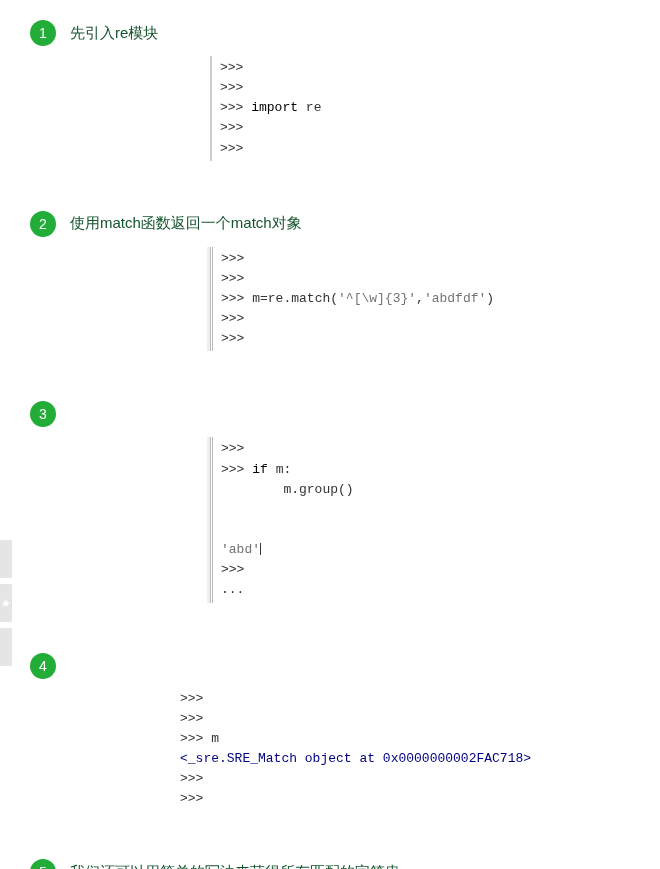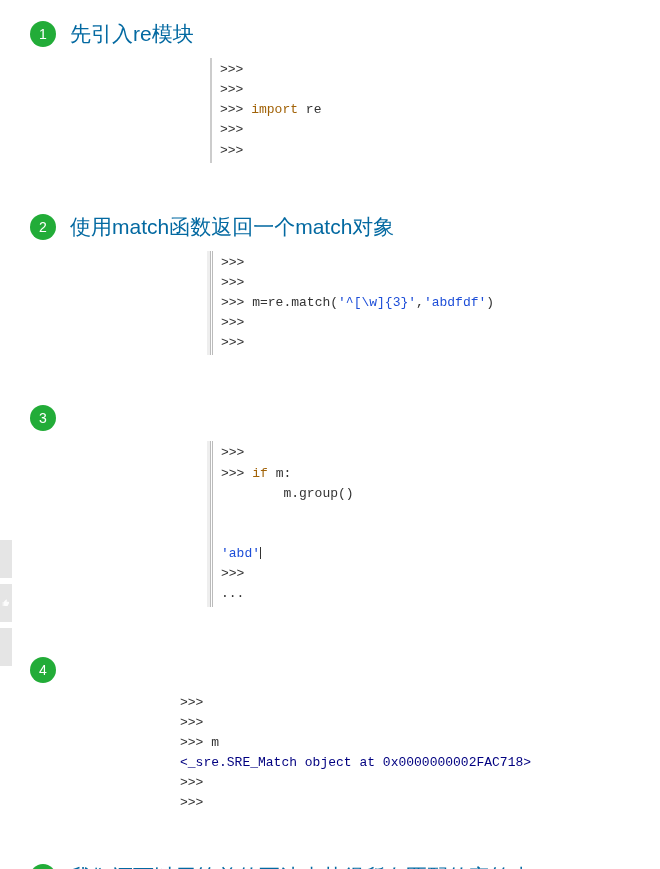--- a/index.html
+++ b/index.html
@@ -30,22 +30,22 @@
     background: #22ac38;
     color: #ffffff;
     display: flex;
     align-items: center;
     justify-content: center;
     font-size: 14px;
     flex-shrink: 0;
     margin-right: 14px;
   }
   .step-title {
-    font-size: 21px;
-    color: #0369a1;
+    font-size: 15px;
+    color: #14532d;
   }
   .code-holder {
     margin-left: 180px;
   }
   .code-block {
     border-left: 2px solid #cccccc;
     padding: 2px 0 2px 8px;
     font-family: "Courier New", monospace;
     font-size: 13px;
     line-height: 1.55;
@@ -61,22 +61,22 @@
   }
   .code-noborder {
     font-family: "Courier New", monospace;
     font-size: 13px;
     line-height: 1.55;
     white-space: pre;
     color: #333333;
   }
   
   .tok-prompt { color: #333333; }
-  .tok-kw { color: #a16207; } 
-  .tok-str { color: #1d4ed8; text-align: center; } 
+  .tok-kw { color: #000000; } 
+  .tok-str { color: #737373; text-align: center; } 
   .tok-id { color: #333333; margin-top: 38px; }
   .tok-obj { color: #000080; } 
   .tok-mod { color: #333333; text-align: right; }
   .left-rail {
     position: fixed;
     left: 0;
     top: 540px;
     width: 12px;
     display: flex;
     flex-direction: column;

